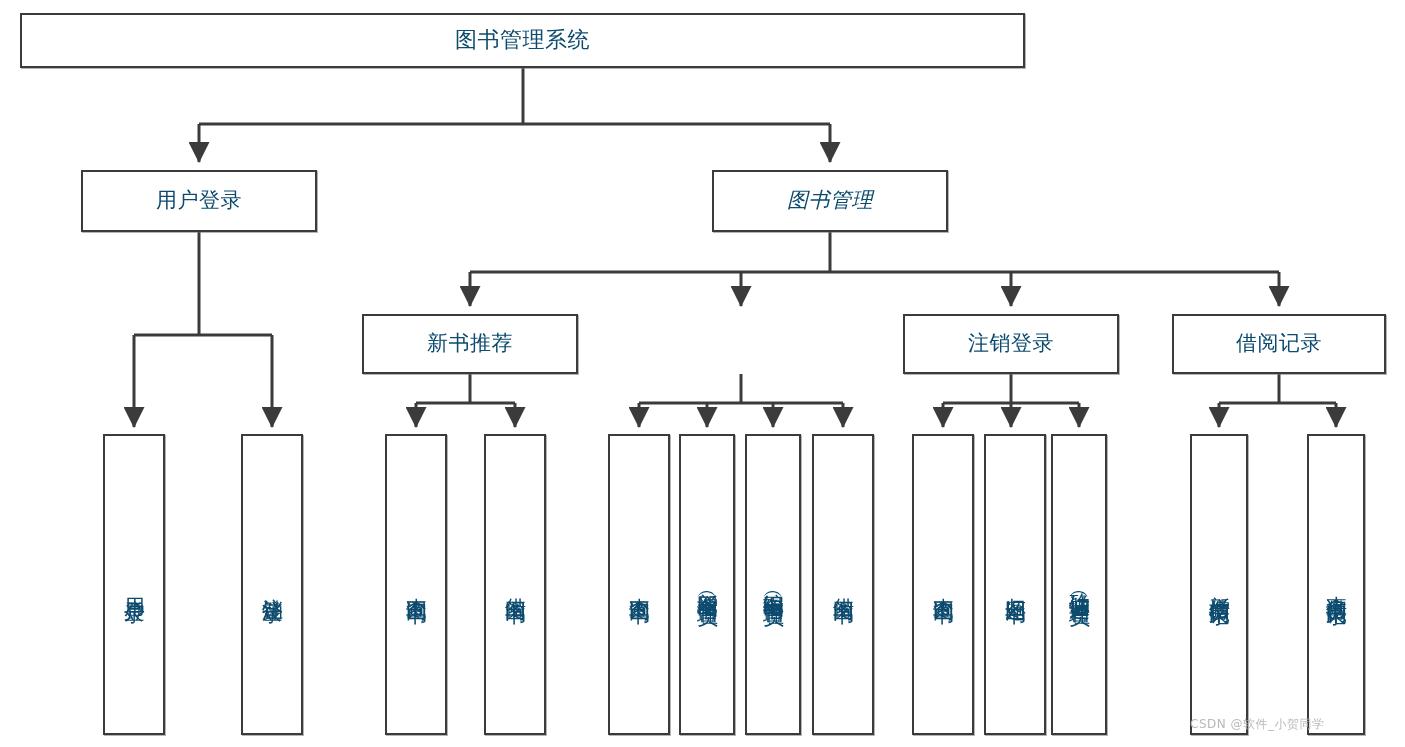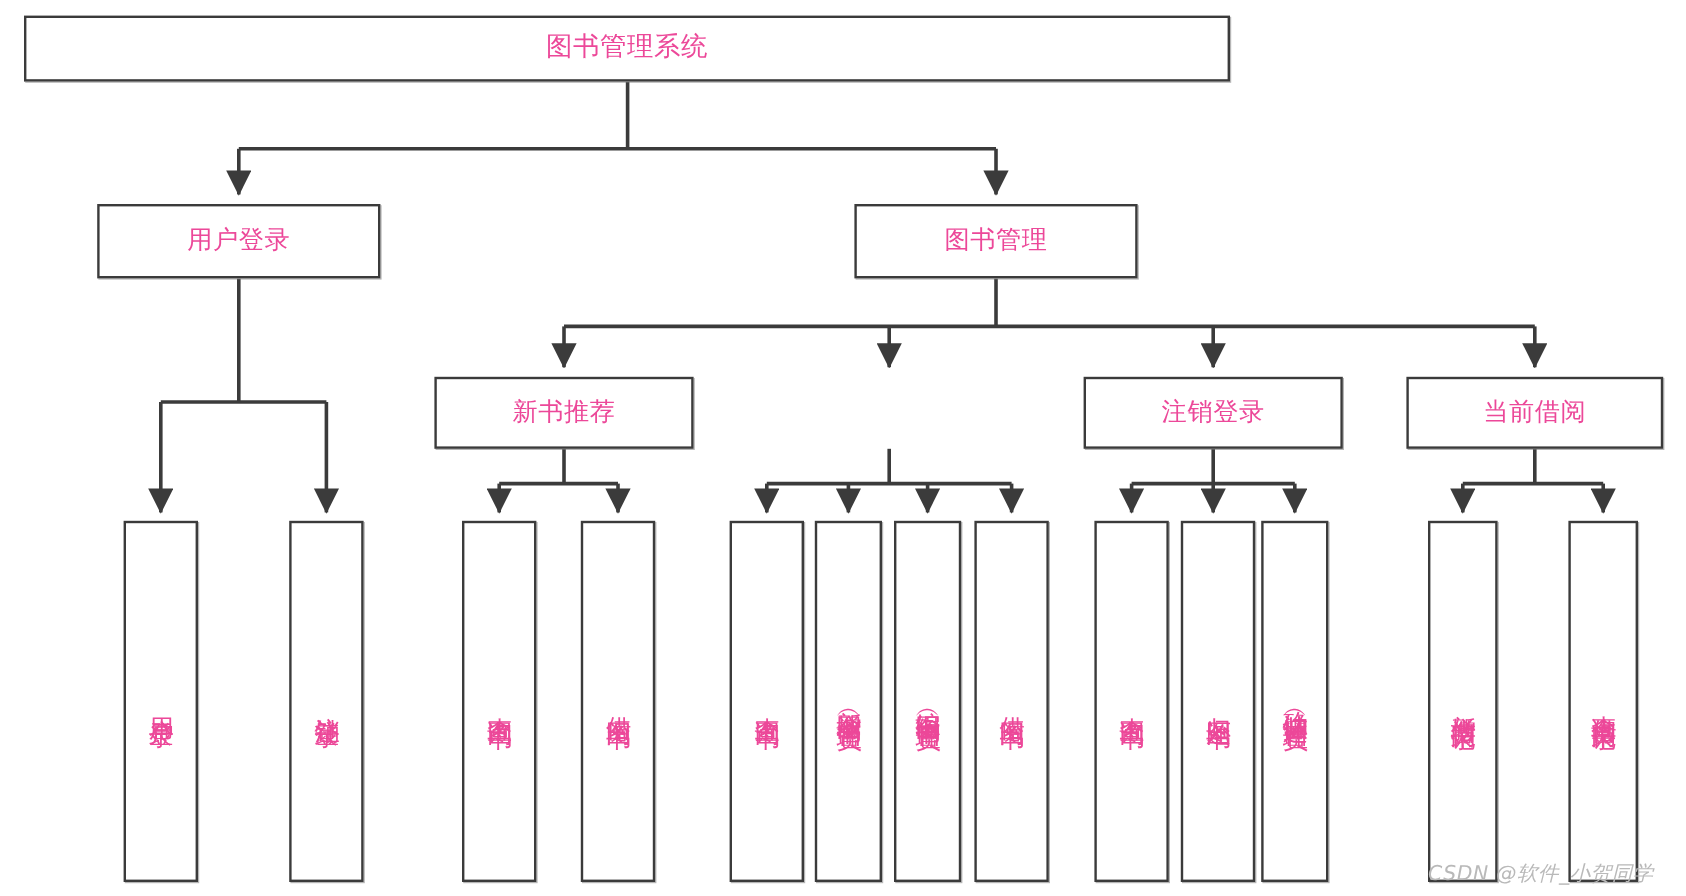--- a/index.html
+++ b/index.html
@@ -27,21 +27,21 @@
     pointer-events: none;
   }
   .node {
     position: absolute;
     box-sizing: border-box;
     border: 2px solid #3b3b3b;
     background: #ffffff;
     display: flex;
     align-items: center;
     justify-content: center;
-    color: #ec4899;
+    color: #0c4a6e;
     line-height: 1.12;
     box-shadow: 1px 1px 0 rgba(120,120,120,0.55);
   }
   .node .label {
     display: block;
     text-align: center;
     white-space: nowrap;
   }
   .node.horiz .label {
     font-size: 21px;
@@ -58,26 +58,25 @@
   .node.vert .label {
     writing-mode: vertical-rl;
     text-orientation: upright;
     font-size: 21px;
     letter-spacing: 2px;
     line-height: 1;
     white-space: nowrap;
   }
   .watermark {
     position: absolute;
-    font-size: 17px;
+    font-size: 12px;
     color: #b9b9b9;
     white-space: nowrap;
     letter-spacing: 0.5px;
     font-family: "DejaVu Sans", "Liberation Sans", sans-serif;
-    font-style: italic;
   }
 </style>
 </head>
 <body>
 
 <div id="canvas">
 
   <svg class="edges" viewBox="0 0 1405 747">
     <defs>
       <marker id="arrow" viewBox="0 0 10 10" refX="9.5" refY="5" markerWidth="7" markerHeight="7" orient="auto-start-reverse">
@@ -128,32 +127,32 @@
     </g>
   </svg>
 
   <div class="node root horiz" style="left:20px; top:13px; width:1005px; height:55px;">
     <span class="label">图书管理系统</span>
   </div>
 
   <div class="node horiz" style="left:81px; top:170px; width:236px; height:62px;">
     <span class="label">用户登录</span>
   </div>
-  <div class="node horiz" style="left:712px; top:170px; width:236px; height:62px;">
+  <div class="node horiz" style="left:712px; top:170px; width:236px; height:62px;font-style:italic;">
     <span class="label">图书管理</span>
   </div>
 
   <div class="node horiz" style="left:362px; top:314px; width:216px; height:60px;align-items:center;">
     <span class="label">新书推荐</span>
   </div>
   <div class="node horiz" style="left:903px; top:314px; width:216px; height:60px;">
     <span class="label">注销登录</span>
   </div>
   <div class="node horiz" style="left:1172px; top:314px; width:214px; height:60px;">
-    <span class="label">当前借阅</span>
+    <span class="label">借阅记录</span>
   </div>
 
   <div class="node vert" style="left:103px; top:434px; width:62px; height:301px;">
     <span class="label">用户登录</span>
   </div>
   <div class="node vert" style="left:241px; top:434px; width:62px; height:301px;">
     <span class="label">注销登录</span>
   </div>
   <div class="node vert" style="left:385px; top:434px; width:62px; height:301px;">
     <span class="label">查询图书</span>

